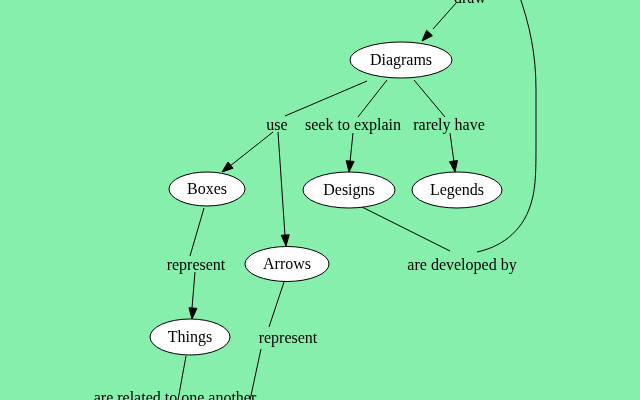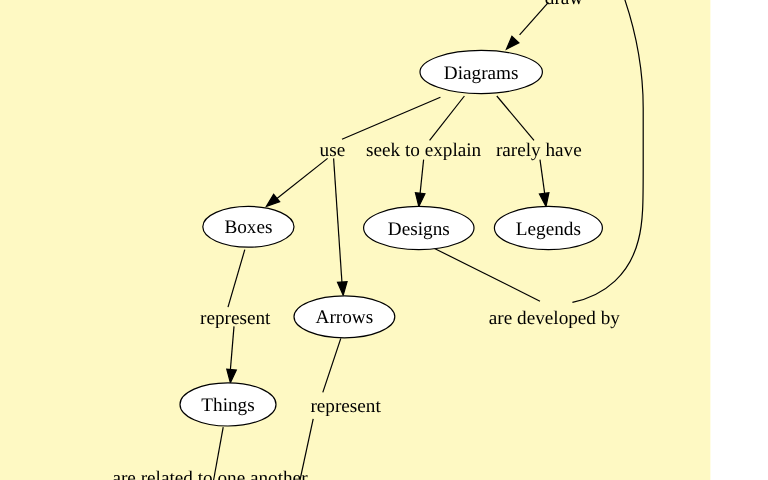--- a/index.html
+++ b/index.html
@@ -6,23 +6,23 @@
     margin: 0;
     padding: 0;
     background: #ffffff;
     width: 640px;
     height: 400px;
     overflow: hidden;
     font-family: "Liberation Serif", serif;
   }
   #stage {
     position: relative;
-    width: 592px;
+    width: 640px;
     height: 400px;
-    background: #fef9c3;
+    background: #86efac;
   }
   svg text {
     font-family: "Liberation Serif", serif;
     fill: #000000;
   }
 </style>
 </head>
 <body>
 
 <div id="stage">

